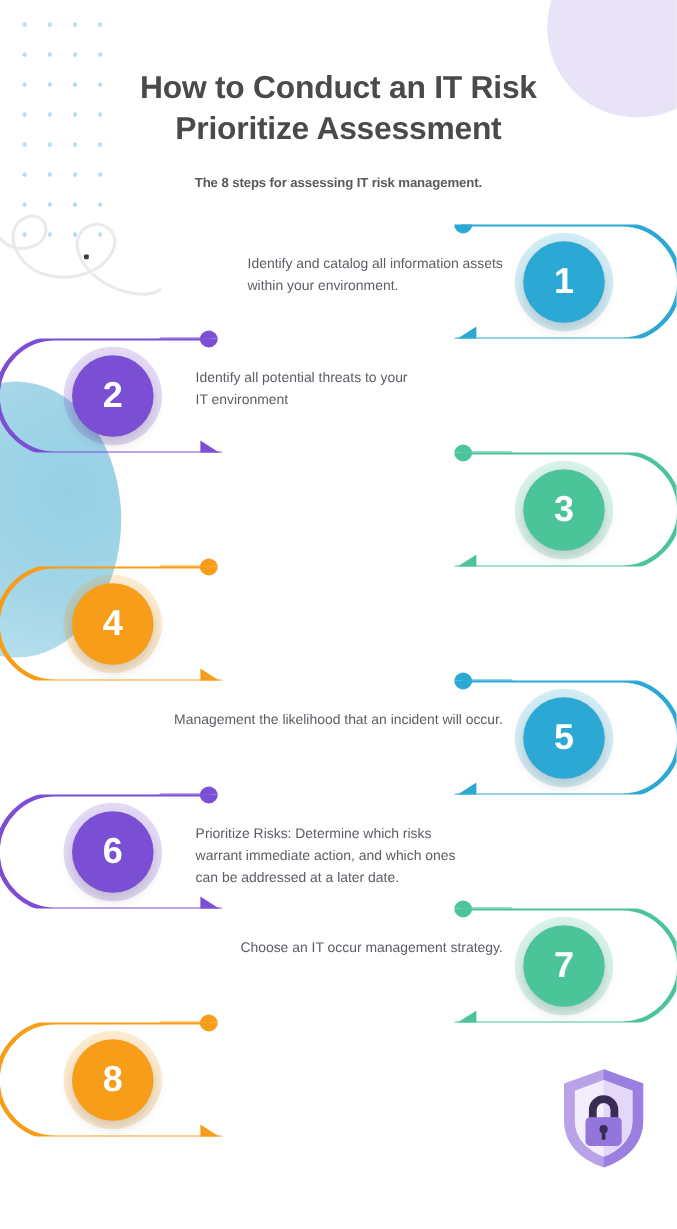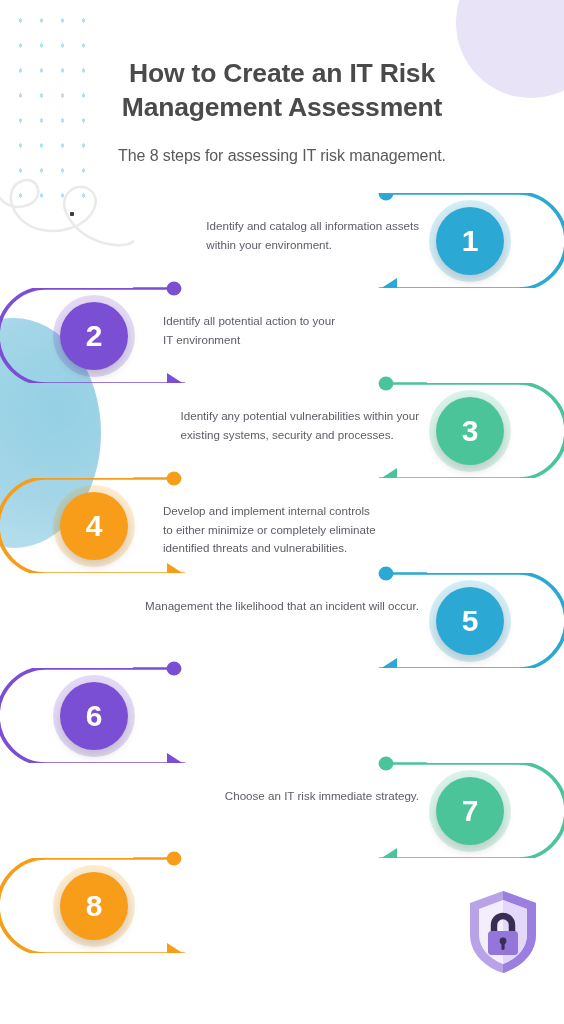--- a/index.html
+++ b/index.html
@@ -38,21 +38,21 @@
   }
 
   
   .header { position:relative; padding-top:57px; text-align:center; }
   .title {
     font-size:26.5px; font-weight:bold; color:#4a4a4a;
     line-height:1.28; letter-spacing:-.2px;
     max-width:400px; margin:0 auto;
   }
   .subtitle {
-    margin-top:22px; font-size:16px; font-weight:normal;
+    margin-top:22px; font-size:11px; font-weight:bold;
     color:#5a5a5a; letter-spacing:-.1px;
   }
 
   
   .flow { position:relative; margin-top:28px; height:790px; }
 
   .step { position:absolute; left:0; width:564px; height:100px; }
 
   .badge {
     position:absolute; top:14px; width:68px; height:68px; border-radius:50%;
@@ -86,21 +86,21 @@
   <div class="dot-grid"></div>
   <div class="corner-circle"></div>
   <div class="left-circle"></div>
   <svg class="swirl" viewBox="0 0 140 95">
     <path d="M4,8 C-6,30 14,48 34,40 C52,33 44,10 28,16 C8,23 16,56 44,64 C66,70 92,62 100,44 C108,26 86,14 74,28 C62,42 80,70 110,78 C124,82 136,80 140,76" fill="none" stroke="#d6d6d6" stroke-width="2.6" stroke-linecap="round"></path>
   </svg>
   <div class="swirl-dot"></div>
 </div>
 
 <div class="header">
-  <h1 class="title">How to Create an IT Risk Management Assessment</h1>
+  <h1 class="title">How to Conduct an IT Risk Prioritize Assessment</h1>
   <div class="subtitle">The 8 steps for assessing IT risk management.</div>
 </div>
 
 <div class="flow" id="flow">
     <div class="step right" style="top: 0px;">
       <svg class="track" viewBox="0 0 564 95">
         <path d="M 386 0 L 518 0 A 48 48 0 0 1 518 96 L 380 96" fill="none" stroke="#2BA8D4" stroke-width="3.6" stroke-linecap="round"></path>
         <circle cx="386" cy="0" r="7.5" fill="#2BA8D4"></circle>
         <polygon points="380,96 397,85 397,107" fill="#2BA8D4"></polygon>
         <path d="M 174 96 L 134 96" stroke="#7B4FD4" stroke-width="3.6" stroke-linecap="round" fill="none"></path>
@@ -116,51 +116,46 @@
       <svg class="track" viewBox="0 0 564 95">
         <path d="M 174 0 L 46 0 A 48 48 0 0 0 46 96 L 184 96" fill="none" stroke="#7B4FD4" stroke-width="3.6" stroke-linecap="round"></path>
         <circle cx="174" cy="0" r="7.5" fill="#7B4FD4"></circle>
         <polygon points="184,96 167,85 167,107" fill="#7B4FD4"></polygon>
         <path d="M 386 96 L 426 96" stroke="#4BC49A" stroke-width="3.6" stroke-linecap="round" fill="none"></path>
         <circle cx="386" cy="96" r="7.5" fill="#4BC49A"></circle>
       </svg>
       <div class="badge" style="background: rgb(123, 79, 212); box-shadow: rgba(0, 0, 0, 0.17) 0px 5px 11px, rgba(123, 79, 212, 0.208) 0px 0px 0px 7px;">
         <span>2</span>
       </div>
-      <div class="label">Identify all potential action to your
+      <div class="label">Identify all potential threats to your
 IT environment</div>
     </div>
     <div class="step right" style="top: 190px;">
       <svg class="track" viewBox="0 0 564 95">
         <path d="M 386 0 L 518 0 A 48 48 0 0 1 518 96 L 380 96" fill="none" stroke="#4BC49A" stroke-width="3.6" stroke-linecap="round"></path>
         <circle cx="386" cy="0" r="7.5" fill="#4BC49A"></circle>
         <polygon points="380,96 397,85 397,107" fill="#4BC49A"></polygon>
         <path d="M 174 96 L 134 96" stroke="#F79D19" stroke-width="3.6" stroke-linecap="round" fill="none"></path>
         <circle cx="174" cy="96" r="7.5" fill="#F79D19"></circle>
       </svg>
       <div class="badge" style="background: rgb(75, 196, 154); box-shadow: rgba(0, 0, 0, 0.17) 0px 5px 11px, rgba(75, 196, 154, 0.208) 0px 0px 0px 7px;">
         <span>3</span>
       </div>
-      <div class="label">Identify any potential vulnerabilities within your
-existing systems, security and processes.</div>
     </div>
     <div class="step left" style="top: 285px;">
       <svg class="track" viewBox="0 0 564 95">
         <path d="M 174 0 L 46 0 A 48 48 0 0 0 46 96 L 184 96" fill="none" stroke="#F79D19" stroke-width="3.6" stroke-linecap="round"></path>
         <circle cx="174" cy="0" r="7.5" fill="#F79D19"></circle>
         <polygon points="184,96 167,85 167,107" fill="#F79D19"></polygon>
         <path d="M 386 96 L 426 96" stroke="#2BA8D4" stroke-width="3.6" stroke-linecap="round" fill="none"></path>
         <circle cx="386" cy="96" r="7.5" fill="#2BA8D4"></circle>
       </svg>
       <div class="badge" style="background: rgb(247, 157, 25); box-shadow: rgba(0, 0, 0, 0.17) 0px 5px 11px, rgba(247, 157, 25, 0.208) 0px 0px 0px 7px;">
         <span>4</span>
       </div>
-      <div class="label">Develop and implement internal controls
-to either minimize or completely eliminate
-identified threats and vulnerabilities.</div>
     </div>
     <div class="step right" style="top: 380px;">
       <svg class="track" viewBox="0 0 564 95">
         <path d="M 386 0 L 518 0 A 48 48 0 0 1 518 96 L 380 96" fill="none" stroke="#2BA8D4" stroke-width="3.6" stroke-linecap="round"></path>
         <circle cx="386" cy="0" r="7.5" fill="#2BA8D4"></circle>
         <polygon points="380,96 397,85 397,107" fill="#2BA8D4"></polygon>
         <path d="M 174 96 L 134 96" stroke="#7B4FD4" stroke-width="3.6" stroke-linecap="round" fill="none"></path>
         <circle cx="174" cy="96" r="7.5" fill="#7B4FD4"></circle>
       </svg>
       <div class="badge" style="background: rgb(43, 168, 212); box-shadow: rgba(0, 0, 0, 0.17) 0px 5px 11px, rgba(43, 168, 212, 0.208) 0px 0px 0px 7px;">
@@ -172,33 +167,36 @@
       <svg class="track" viewBox="0 0 564 95">
         <path d="M 174 0 L 46 0 A 48 48 0 0 0 46 96 L 184 96" fill="none" stroke="#7B4FD4" stroke-width="3.6" stroke-linecap="round"></path>
         <circle cx="174" cy="0" r="7.5" fill="#7B4FD4"></circle>
         <polygon points="184,96 167,85 167,107" fill="#7B4FD4"></polygon>
         <path d="M 386 96 L 426 96" stroke="#4BC49A" stroke-width="3.6" stroke-linecap="round" fill="none"></path>
         <circle cx="386" cy="96" r="7.5" fill="#4BC49A"></circle>
       </svg>
       <div class="badge" style="background: rgb(123, 79, 212); box-shadow: rgba(0, 0, 0, 0.17) 0px 5px 11px, rgba(123, 79, 212, 0.208) 0px 0px 0px 7px;">
         <span>6</span>
       </div>
+      <div class="label">Prioritize Risks: Determine which risks
+warrant immediate action, and which ones
+can be addressed at a later date.</div>
     </div>
     <div class="step right" style="top: 570px;">
       <svg class="track" viewBox="0 0 564 95">
         <path d="M 386 0 L 518 0 A 48 48 0 0 1 518 96 L 380 96" fill="none" stroke="#4BC49A" stroke-width="3.6" stroke-linecap="round"></path>
         <circle cx="386" cy="0" r="7.5" fill="#4BC49A"></circle>
         <polygon points="380,96 397,85 397,107" fill="#4BC49A"></polygon>
         <path d="M 174 96 L 134 96" stroke="#F79D19" stroke-width="3.6" stroke-linecap="round" fill="none"></path>
         <circle cx="174" cy="96" r="7.5" fill="#F79D19"></circle>
       </svg>
       <div class="badge" style="background: rgb(75, 196, 154); box-shadow: rgba(0, 0, 0, 0.17) 0px 5px 11px, rgba(75, 196, 154, 0.208) 0px 0px 0px 7px;">
         <span>7</span>
       </div>
-      <div class="label">Choose an IT risk immediate strategy.</div>
+      <div class="label">Choose an IT occur management strategy.</div>
     </div>
     <div class="step left" style="top: 665px;">
       <svg class="track" viewBox="0 0 564 95">
         <path d="M 174 0 L 46 0 A 48 48 0 0 0 46 96 L 184 96" fill="none" stroke="#F79D19" stroke-width="3.6" stroke-linecap="round"></path>
         <circle cx="174" cy="0" r="7.5" fill="#F79D19"></circle>
         <polygon points="184,96 167,85 167,107" fill="#F79D19"></polygon>
       </svg>
       <div class="badge" style="background: rgb(247, 157, 25); box-shadow: rgba(0, 0, 0, 0.17) 0px 5px 11px, rgba(247, 157, 25, 0.208) 0px 0px 0px 7px;">
         <span>8</span>
       </div>

